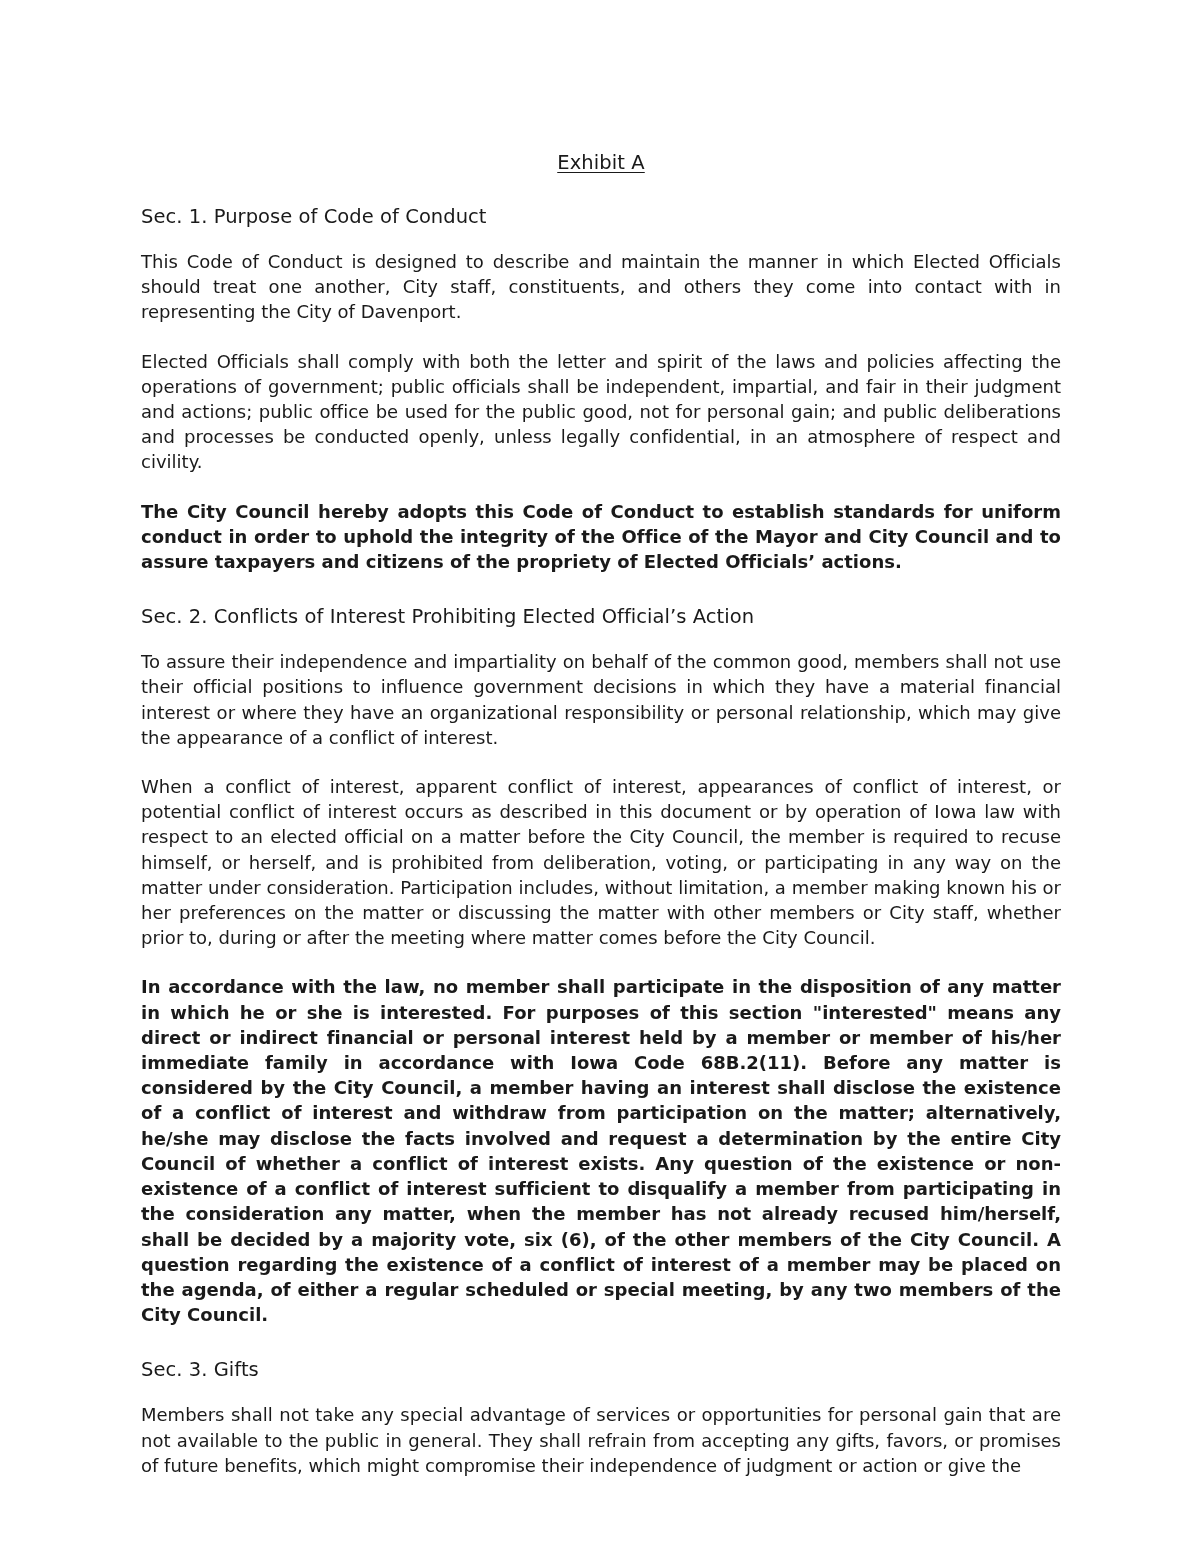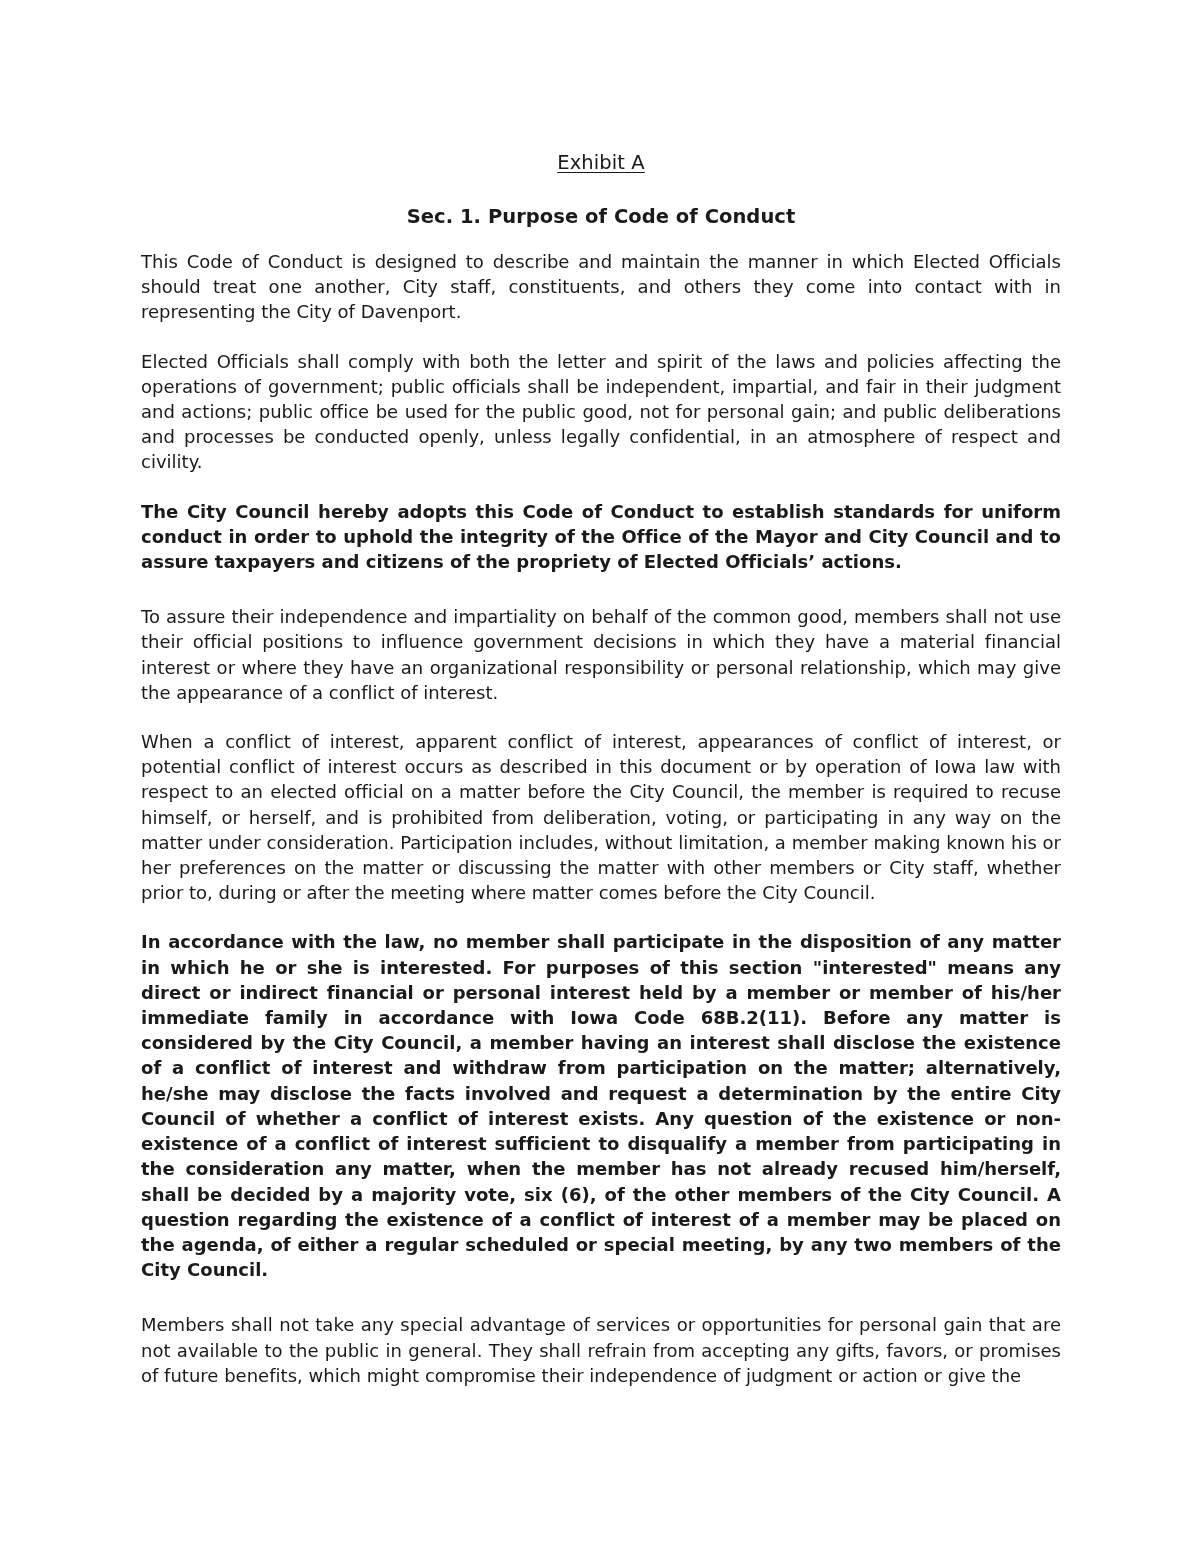--- a/index.html
+++ b/index.html
@@ -38,25 +38,24 @@
     margin: 0 0 28px 0;
     letter-spacing: 0.1px;
   }
   .doc-title .u {
     text-decoration: underline;
     text-underline-offset: 3px;
   }
 
   .section-heading {
     font-size: 19.5px;
-    font-weight: bold;
+    font-weight: normal;
     line-height: 26px;
     margin: 0 0 19px 0;
     letter-spacing: 0.05px;
-    text-align: center;
   }
 
   .para {
     font-size: 18px;
     line-height: 25.2px;
     text-align: justify;
     text-justify: inter-word;
     margin: 0 0 24px 0;
     letter-spacing: 0.01px;
   }
@@ -72,20 +71,22 @@
 <div class="page">
   <div class="content">
 
     <div class="doc-title"><span class="u">Exhibit A</span></div>
 
     <div class="section-heading">Sec. 1. Purpose of Code of Conduct</div>
     <p class="para">This Code of Conduct is designed to describe and maintain the manner in which Elected Officials should treat one another, City staff, constituents, and others they come into contact with in representing the City of Davenport.</p>
     <p class="para">Elected Officials shall comply with both the letter and spirit of the laws and policies affecting the operations of government; public officials shall be independent, impartial, and fair in their judgment and actions; public office be used for the public good, not for personal gain; and public deliberations and processes be conducted openly, unless legally confidential, in an atmosphere of respect and civility.</p>
     <p class="para spacer-before-heading">The City Council hereby adopts this Code of Conduct to establish standards for uniform conduct in order to uphold the integrity of the Office of the Mayor and City Council and to assure taxpayers and citizens of the propriety of Elected Officials’ actions.</p>
 
+    <div class="section-heading">Sec. 2. Conflicts of Interest Prohibiting Elected Official’s Action</div>
     <p class="para">To assure their independence and impartiality on behalf of the common good, members shall not use their official positions to influence government decisions in which they have a material financial interest or where they have an organizational responsibility or personal relationship, which may give the appearance of a conflict of interest.</p>
     <p class="para">When a conflict of interest, apparent conflict of interest, appearances of conflict of interest, or potential conflict of interest occurs as described in this document or by operation of Iowa law with respect to an elected official on a matter before the City Council, the member is required to recuse himself, or herself, and is prohibited from deliberation, voting, or participating in any way on the matter under consideration. Participation includes, without limitation, a member making known his or her preferences on the matter or discussing the matter with other members or City staff, whether prior to, during or after the meeting where matter comes before the City Council.</p>
     <p class="para spacer-before-heading">In accordance with the law, no member shall participate in the disposition of any matter in which he or she is interested. For purposes of this section "interested" means any direct or indirect financial or personal interest held by a member or member of his/her immediate family in accordance with Iowa Code 68B.2(11). Before any matter is considered by the City Council, a member having an interest shall disclose the existence of a conflict of interest and withdraw from participation on the matter; alternatively, he/she may disclose the facts involved and request a determination by the entire City Council of whether a conflict of interest exists. Any question of the existence or non-existence of a conflict of interest sufficient to disqualify a member from participating in the consideration any matter, when the member has not already recused him/herself, shall be decided by a majority vote, six (6), of the other members of the City Council. A question regarding the existence of a conflict of interest of a member may be placed on the agenda, of either a regular scheduled or special meeting, by any two members of the City Council.</p>
 
+    <div class="section-heading">Sec. 3. Gifts</div>
     <p class="para">Members shall not take any special advantage of services or opportunities for personal gain that are not available to the public in general. They shall refrain from accepting any gifts, favors, or promises of future benefits, which might compromise their independence of judgment or action or give the</p>
 
   </div>
 </div>
 
 </body></html>

